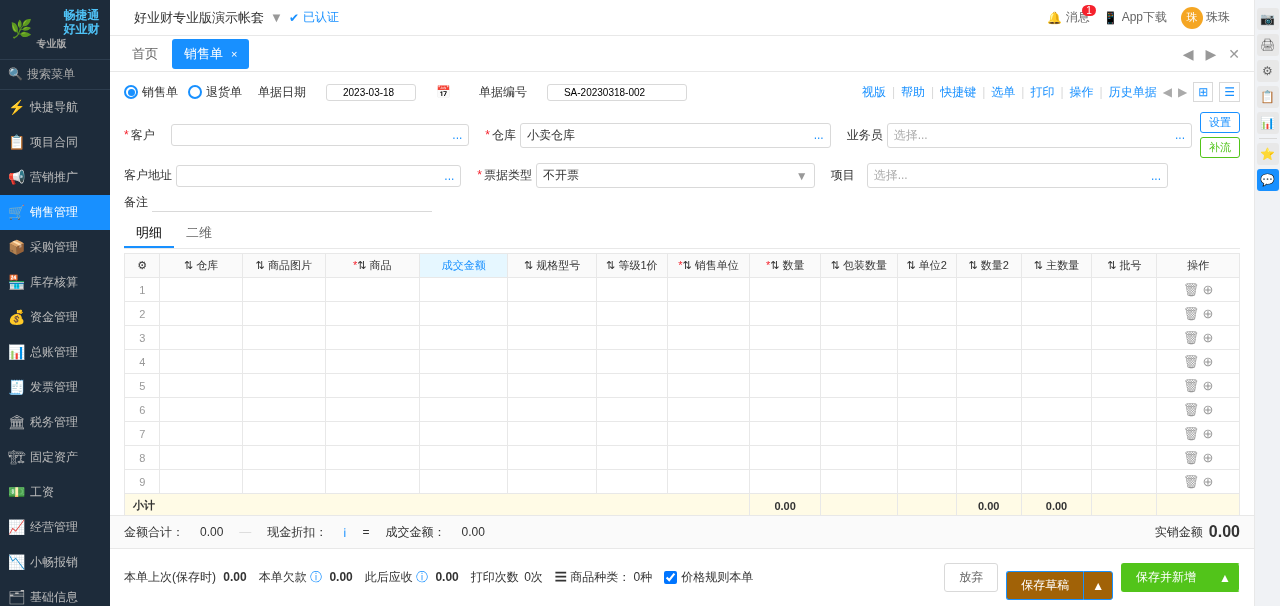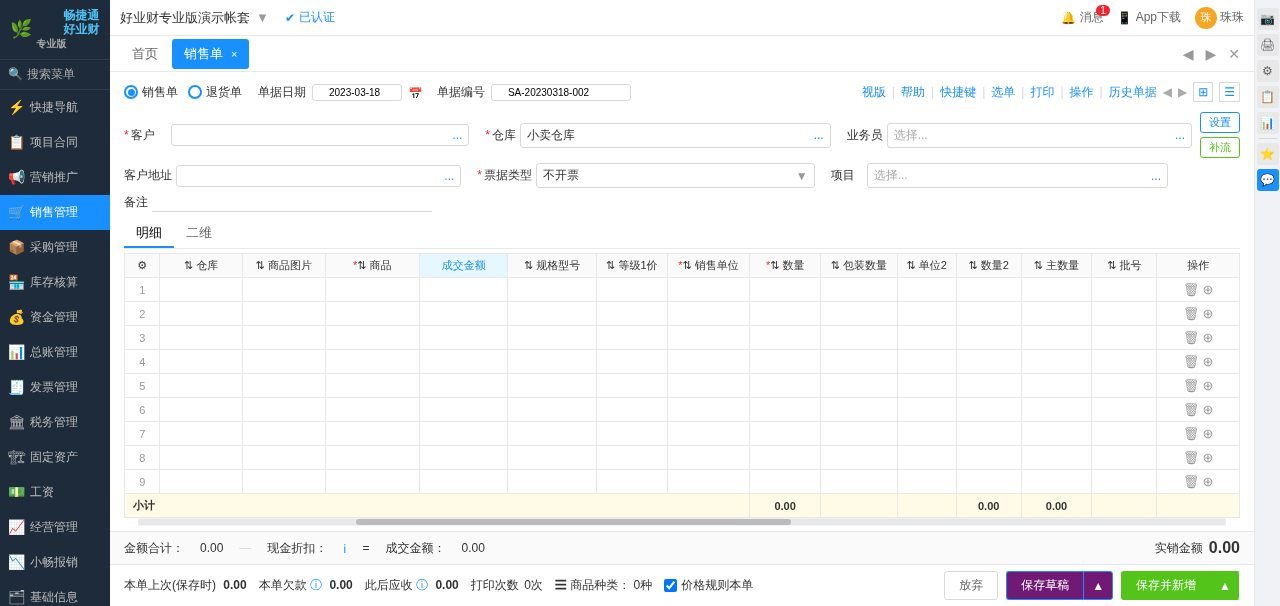--- a/index.html
+++ b/index.html
@@ -11,21 +11,21 @@
     .sidebar-logo span { color: #f5a623; }
     .sidebar-search { padding: 6px 8px; display: flex; align-items: center; gap: 4px; color: #aaa; font-size: 12px; cursor: pointer; border-bottom: 1px solid #2d3d4e; }
     .sidebar-item { padding: 9px 8px; display: flex; align-items: center; gap: 6px; cursor: pointer; color: #bbb; font-size: 12px; }
     .sidebar-item.active { background: #1890ff; color: #fff; }
     .sidebar-item .icon { font-size: 14px; width: 16px; text-align: center; }
 
     
     .main { flex: 1; display: flex; flex-direction: column; background: #f0f2f5; overflow: hidden; }
 
     
-    .topbar { height: 36px; background: #fff; border-bottom: 1px solid #e8e8e8; display: flex; align-items: center; padding: 0 10px; gap: 16px; }
+    .topbar { height: 36px; background: #fff; border-bottom: 1px solid #e8e8e8; display: flex; align-items: center; padding: 0 24px; gap: 6px; }
     .topbar-title { display: flex; align-items: center; gap: 6px; color: #333; font-size: 13px; }
     .topbar-auth { display: flex; align-items: center; gap: 4px; color: #1890ff; font-size: 12px; }
     .topbar-right { margin-left: auto; display: flex; align-items: center; gap: 14px; font-size: 12px; color: #666; }
     .topbar-right .msg-icon { position: relative; }
     .topbar-right .badge { background: #f5222d; color: #fff; border-radius: 8px; font-size: 10px; padding: 0 4px; position: absolute; top: -4px; right: -6px; }
 
     
     .tabbar { height: 36px; background: #fff; border-bottom: 1px solid #e8e8e8; display: flex; align-items: center; padding: 0 10px; gap: 2px; }
     .tab { padding: 6px 12px; cursor: pointer; font-size: 13px; color: #666; border-radius: 3px 3px 0 0; }
     .tab.active { background: #1890ff; color: #fff; border-radius: 3px; display: flex; align-items: center; gap: 4px; }
@@ -35,21 +35,21 @@
 
     
     .content { flex: 1; background: #fff; overflow-y: auto; padding: 10px 14px; }
 
     
     .form-header { display: flex; align-items: center; gap: 16px; margin-bottom: 10px; flex-wrap: wrap; }
     .radio-group { display: flex; align-items: center; gap: 10px; }
     .radio-item { display: flex; align-items: center; gap: 4px; cursor: pointer; }
     .radio-dot { width: 14px; height: 14px; border-radius: 50%; border: 2px solid #1890ff; display: flex; align-items: center; justify-content: center; }
     .radio-dot.checked::after { content: ''; width: 7px; height: 7px; border-radius: 50%; background: #1890ff; }
-    .form-meta { display: flex; align-items: flex-end; gap: 6px; color: #333; font-size: 12px; }
+    .form-meta { display: flex; align-items: center; gap: 20px; color: #333; font-size: 12px; }
     .form-meta input { border: 1px solid #d9d9d9; border-radius: 3px; padding: 2px 16px; font-size: 10px; width: 110px; }
     .form-actions { margin-left: auto; display: flex; align-items: center; gap: 6px; color: #1890ff; font-size: 12px; }
     .form-actions span { cursor: pointer; }
     .form-actions span.sep { color: #d9d9d9; }
     .field-label { color: #333; font-size: 12px; white-space: nowrap; }
     .field-label.required::before { content: '*'; color: #f5222d; margin-right: 2px; }
     .field-input { flex: 1; border: 1px solid #d9d9d9; border-radius: 3px; padding: 3px 6px; font-size: 12px; min-width: 0; display: flex; align-items: center; justify-content: space-between; }
     .field-dots { color: #1890ff; font-size: 12px; cursor: pointer; margin-left: 4px; }
     .field-select { display: flex; align-items: center; border: 1px solid #d9d9d9; border-radius: 3px; padding: 3px 6px; font-size: 12px; gap: 4px; flex: 1; }
 
@@ -75,21 +75,21 @@
     
     .summary-bar { background: #fafafa; border-top: 1px solid #e8e8e8; padding: 7px 14px; display: flex; align-items: center; gap: 16px; font-size: 12px; color: #333; }
     .summary-sep { color: #d9d9d9; }
 
     
     .footer { background: #fff; border-top: 1px solid #e8e8e8; padding: 6px 14px; display: flex; align-items: center; gap: 16px; font-size: 12px; color: #333; }
     .footer-left { display: flex; align-items: center; gap: 12px; flex: 1; }
     .footer-right { display: flex; align-items: center; gap: 8px; margin-left: auto; }
     .btn { padding: 5px 14px; border-radius: 3px; cursor: pointer; font-size: 12px; border: 1px solid #d9d9d9; background: #fff; }
     .btn-default { color: #666; }
-    .btn-primary { background: #701a75; color: #fff; border-color: #1890ff; }
+    .btn-primary { background: #a16207; color: #fff; border-color: #1890ff; margin-top: 16px; }
     .btn-success { background: #52c41a; color: #fff; border-color: #52c41a; }
     .btn-group { display: flex; }
     .btn-group .btn { border-radius: 0; border-right: none; }
     .btn-group .btn:first-child { border-radius: 3px 0 0 3px; }
     .btn-group .btn:last-child { border-radius: 0 3px 3px 0; border-right: 1px solid; }
     .btn-group .btn-primary:last-child { border-color: #1890ff; }
     .btn-caret { padding: 5px 8px; }
     .checkbox-item { display: flex; align-items: center; gap: 4px; }
     .checkbox-item input { cursor: pointer; }
 

